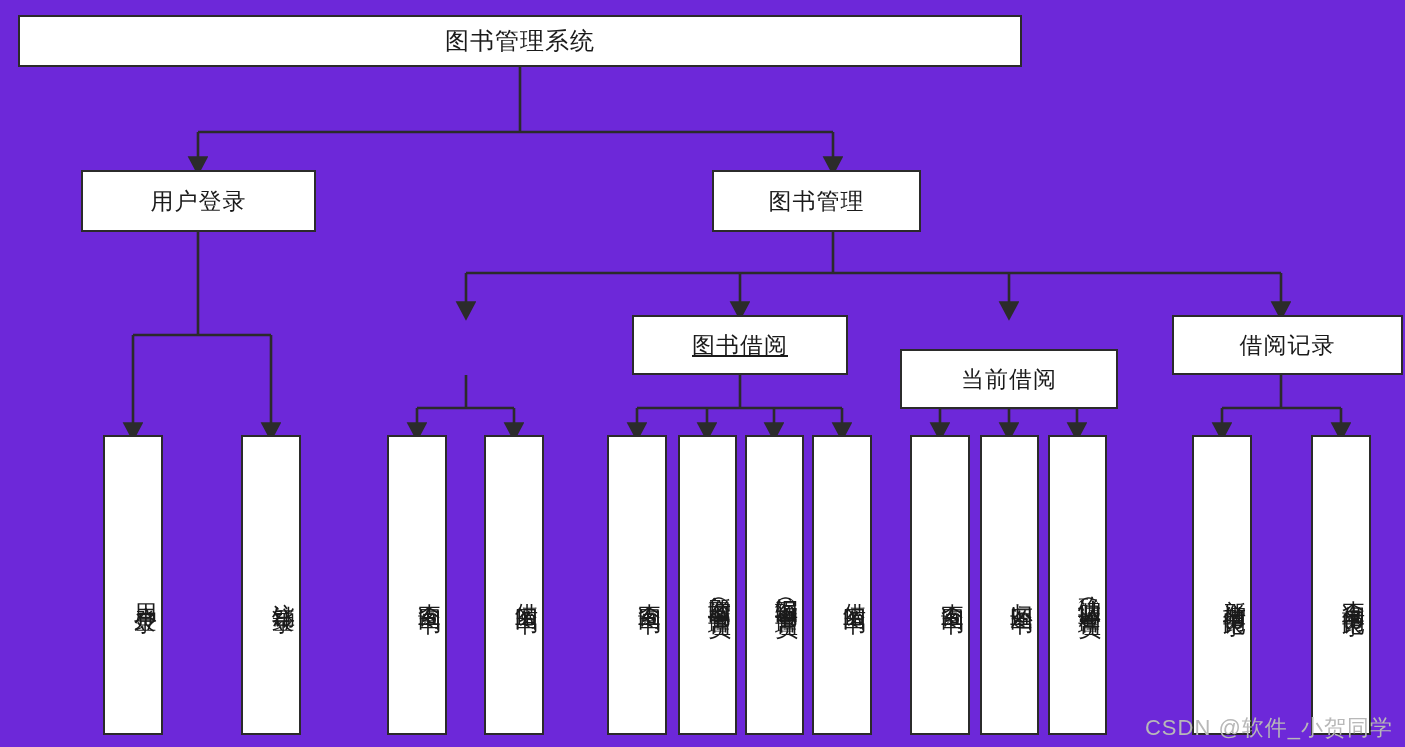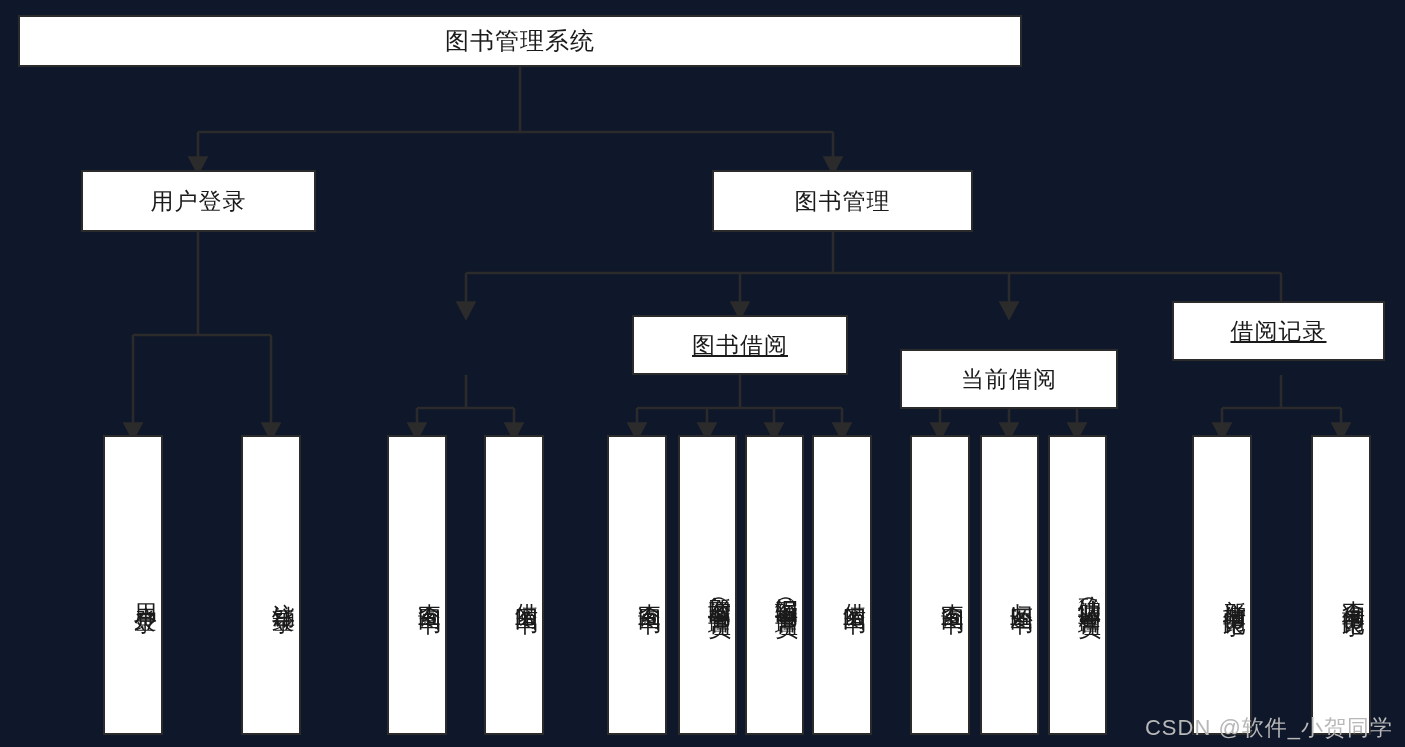--- a/index.html
+++ b/index.html
@@ -4,21 +4,21 @@
 <style>
   html,body{margin:0;padding:0;background:#ffffff;}
   body{
     font-family:"Liberation Sans","DejaVu Sans",sans-serif;
     color:#1a1a1a;
   }
   #diagram-root{
     position:relative;
     width:1405px;
     height:747px;
-    background:#0f172a;
+    background:#6d28d9;
     overflow:hidden;
   }
   svg#connector-layer{
     position:absolute;
     left:0; top:0;
     width:1405px;
     height:747px;
     pointer-events:none;
   }
   .node{
@@ -122,31 +122,31 @@
     </g>
   </svg>
 
   <div class="node node-h node-root" style="left:18px;top:15px;width:1004px;height:52px;">
     <span class="node-label">图书管理系统</span>
   </div>
 
   <div class="node node-h" style="left:81px;top:170px;width:235px;height:62px;">
     <span class="node-label">用户登录</span>
   </div>
-  <div class="node node-h" style="left:712px;top:170px;width:261px;height:62px;">
+  <div class="node node-h" style="left:712px;top:170px;width:209px;height:62px;">
     <span class="node-label">图书管理</span>
   </div>
 
   <div class="node node-h" style="left:632px;top:315px;width:216px;height:60px;text-decoration:underline;">
     <span class="node-label">图书借阅</span>
   </div>
   <div class="node node-h" style="left:900px;top:315px;width:218px;height:60px;margin-top:34px;">
     <span class="node-label">当前借阅</span>
   </div>
-  <div class="node node-h" style="left:1172px;top:301px;width:213px;height:60px;text-decoration:underline;">
+  <div class="node node-h" style="left:1172px;top:315px;width:231px;height:60px;">
     <span class="node-label">借阅记录</span>
   </div>
 
   <div class="node node-v" style="left:103px;top:435px;width:60px;height:300px;">
     <span class="node-label">用户登录</span>
   </div>
   <div class="node node-v" style="left:241px;top:435px;width:60px;height:300px;">
     <span class="node-label">注销登录</span>
   </div>
 

